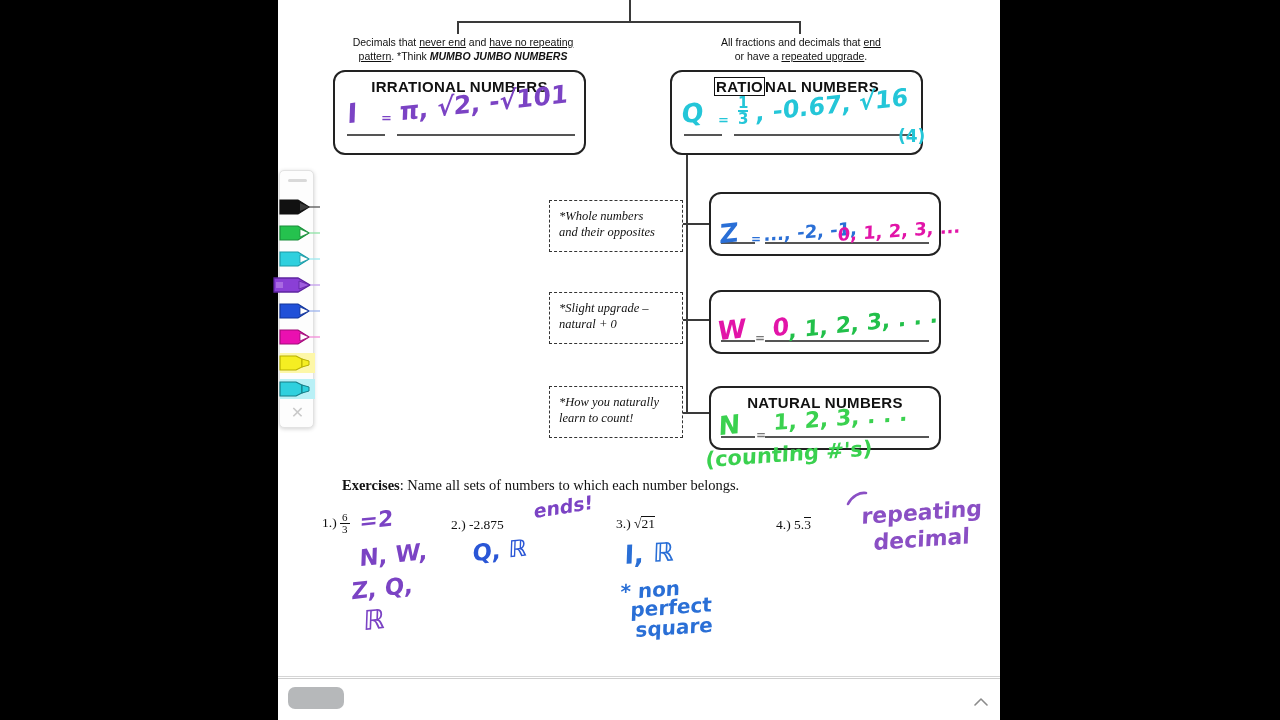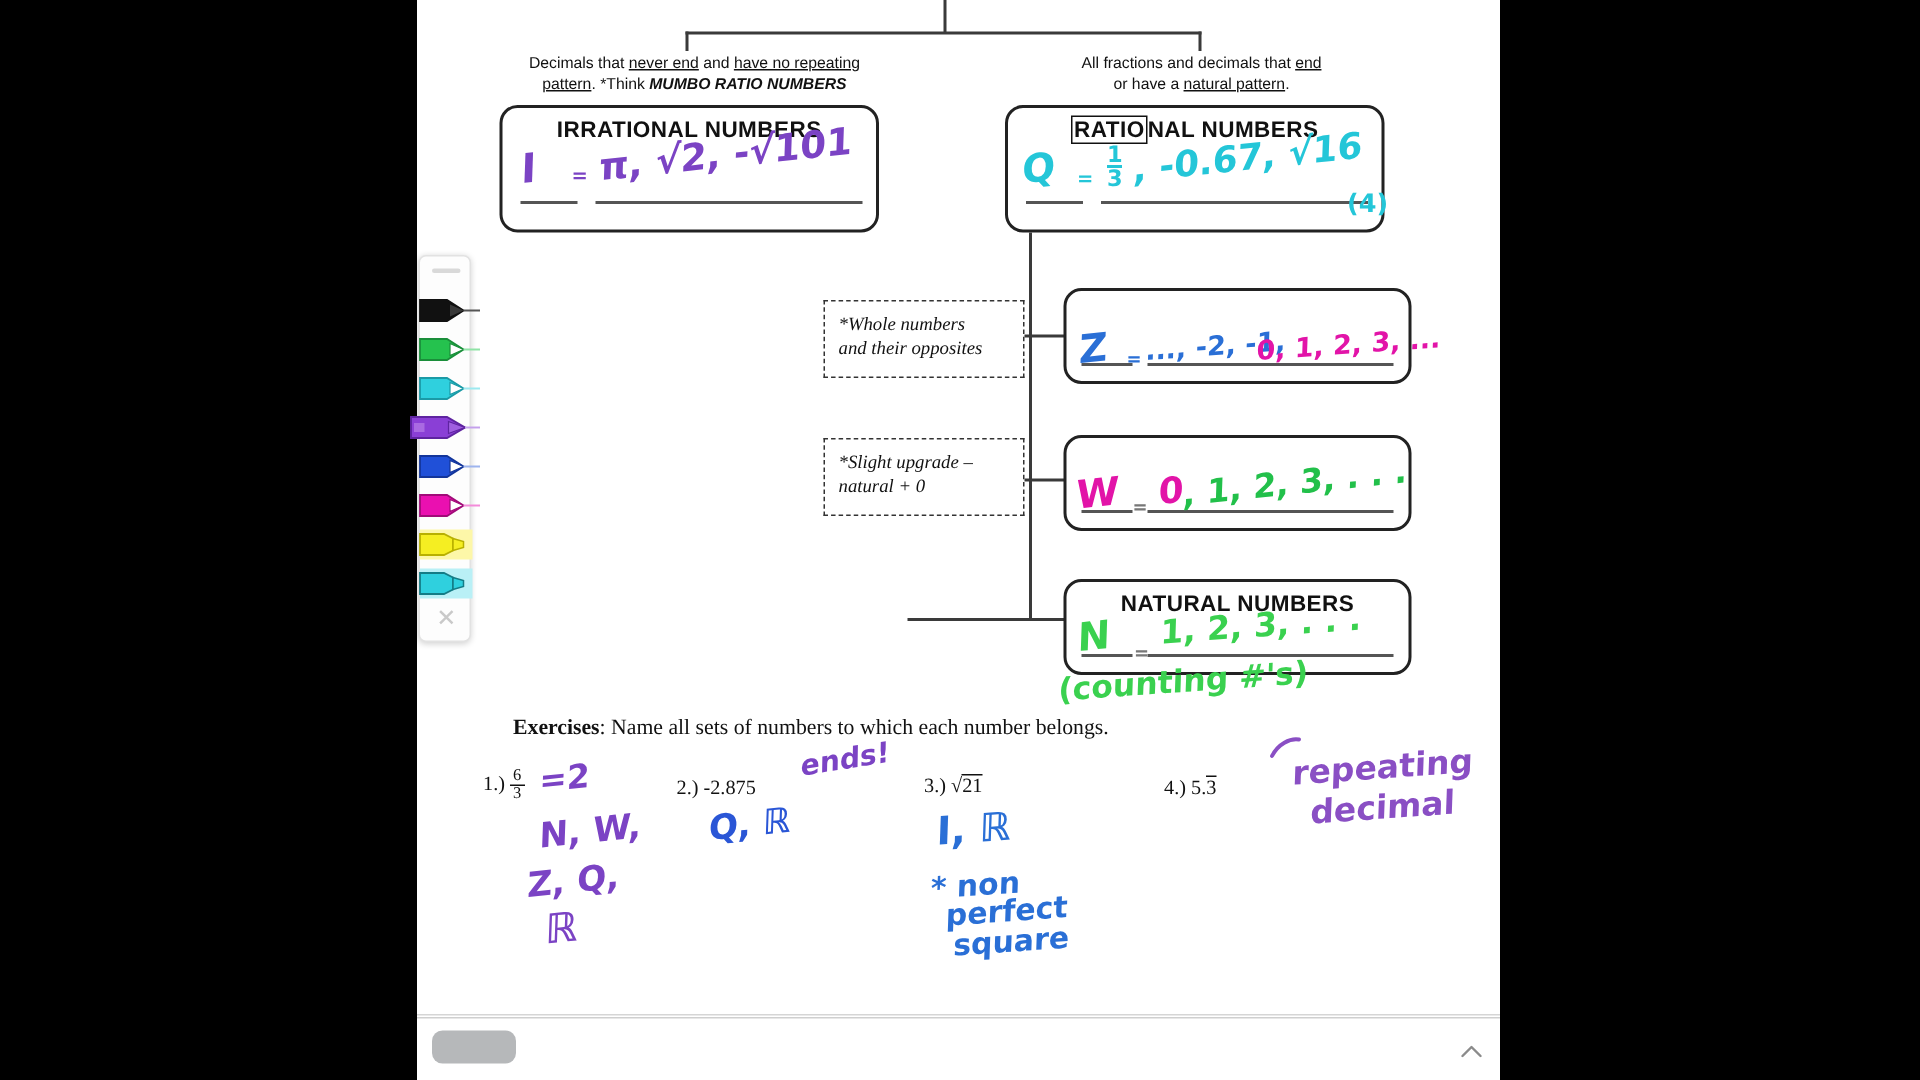--- a/index.html
+++ b/index.html
@@ -125,26 +125,26 @@
   <div id="doc">
     <div id="page">
 
       <div class="ln" style="left:351px; top:0px; width:2px; height:22px;"></div>
       <div class="ln" style="left:179px; top:21px; width:344px; height:2px;"></div>
       <div class="ln" style="left:179px; top:21px; width:2px; height:13px;"></div>
       <div class="ln" style="left:521px; top:21px; width:2px; height:13px;"></div>
 
       <div class="cap" style="left:45px; top:35px; width:280px;">
         <span>Decimals that </span><u>never end</u><span> and </span><u>have no repeating</u><br>
-        <u>pattern</u><span>.  *Think </span><b>MUMBO RATIO NUMBERS</b>
+        <u>pattern</u><span>.  *Think </span><b>MUMBO JUMBO NUMBERS</b>
       </div>
 
       <div class="cap" style="left:398px; top:35px; width:250px;">
         <span>All fractions and decimals that </span><u>end</u><br>
-        <span>or have a </span><u>natural pattern</u><span>.</span>
+        <span>or have a </span><u>repeated upgrade</u><span>.</span>
       </div>
 
       <div class="setbox" style="left:55px; top:70px; width:253px; height:85px;">
         <div class="title">IRRATIONAL NUMBERS</div>
         <div class="blankline" style="left:12px; top:62px; width:38px;"></div>
         <div class="blankline" style="left:62px; top:62px; width:178px;"></div>
       </div>
       <div class="hw slant" style="left:70px; top:98px; font-size:27px; color:#7b43c4;">I</div>
       <div class="hw" style="left:103px; top:110px; font-size:13px; color:#7b43c4;">=</div>
       <div class="hw slant" style="left:122px; top:97px; font-size:25px; color:#7b43c4;">π, √2, -√101</div>
@@ -174,20 +174,24 @@
       <div class="ln" style="left:327px; top:412px; width:82px; height:2px;"></div>
 
       <div class="note" style="left:271px; top:200px; width:134px; height:52px;">
         <span>*Whole numbers</span><br>
         <span>and their opposites</span>
       </div>
       <div class="note" style="left:271px; top:292px; width:134px; height:52px;">
         <span>*Slight upgrade –</span><br>
         <span>natural + 0</span>
       </div>
+      <div class="note" style="left:271px; top:386px; width:134px; height:52px;">
+        <span>*How you naturally</span><br>
+        <span>learn to count!</span>
+      </div>
 
       <div class="setbox" style="left:431px; top:192px; width:232px; height:64px;">
         <div class="blankline" style="left:10px; top:48px; width:34px;"></div>
         <div class="blankline" style="left:54px; top:48px; width:164px;"></div>
       </div>
       <div class="hw slant" style="left:442px; top:219px; font-size:26px; color:#2a6fd6;">Z</div>
       <div class="hw" style="left:473px; top:232px; font-size:12px; color:#2a6fd6;">=</div>
       <div class="hw slant3" style="left:486px; top:224px; font-size:18px; color:#2a6fd6;">..., -2, -1,</div>
       <div class="hw slant3" style="left:560px; top:224px; font-size:18px; color:#e214a8;">0, 1, 2, 3, ...</div>
 

